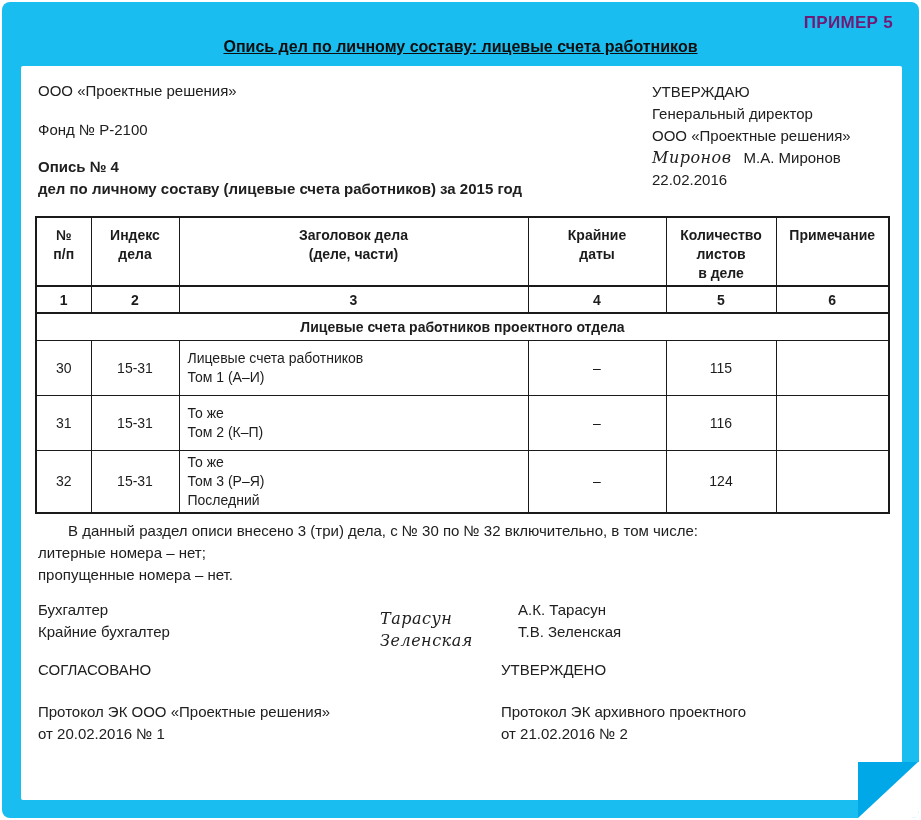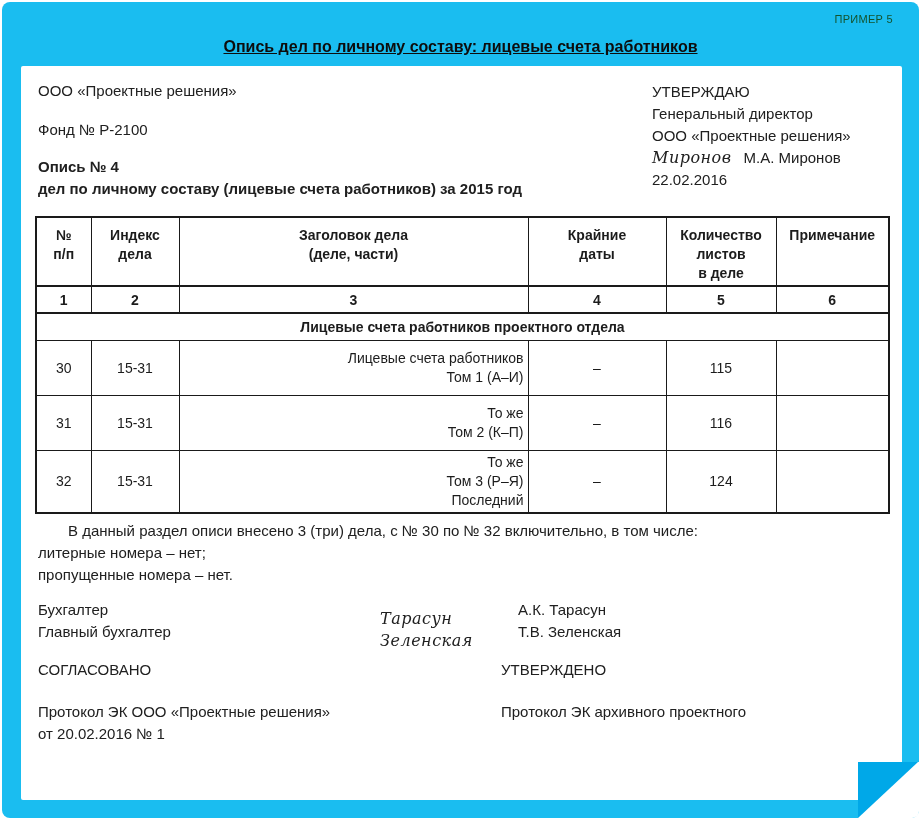--- a/index.html
+++ b/index.html
@@ -14,23 +14,23 @@
   .frame {
     position: absolute;
     left: 2px; top: 2px;
     width: 917px; height: 816px;
     background: #1abdf0;
     border-radius: 8px;
   }
   .example-label {
     position: absolute;
     top: 11px; right: 26px;
-    font-size: 11px;
-    font-weight: normal;
-    color: #14532d;
+    font-size: 17px;
+    font-weight: bold;
+    color: #701a75;
     letter-spacing: 0.3px;
   }
   .frame-title {
     position: absolute;
     top: 36px; left: 0;
     width: 100%;
     text-align: center;
     font-size: 16px;
     font-weight: bold;
     color: #0d0d0d;
@@ -87,21 +87,21 @@
   }
   tr.nums td {
     height: 27px;
     font-weight: bold;
     border-bottom: 2px solid #1a1a1a;
   }
   tr.section td { height: 27px; font-weight: bold; }
   tr.case-row td { height: 55px; }
   tr.case-row.tall td { height: 63px; }
   tr.case-row td.title-cell {
-    text-align: right;
+    text-align: left;
     padding-left: 8px;
     line-height: 19px;
   }
 
   .summary { left: 17px; top: 454px; line-height: 22px; width: 820px; }
   .summary .indent { text-indent: 30px; }
 
   .signers { left: 17px; top: 535px; width: 845px; }
   .signer-row { position: relative; height: 22px; }
   .signer-row .sig  { position: absolute; left: 342px; top: 8px; }
@@ -224,35 +224,36 @@
       <div>пропущенные номера – нет.</div>
     </div>
 
     <div class="abs signers">
       <div class="signer-row">
         <span>Бухгалтер</span>
         <span class="sig script">Тарасун</span>
         <span class="name">А.К. Тарасун</span>
       </div>
       <div class="signer-row">
-        <span>Главный бухгалтер</span>
+        <span>Крайние бухгалтер</span>
         <span class="sig script">Зеленская</span>
         <span class="name">Т.В. Зеленская</span>
       </div>
     </div>
 
     <div class="abs agreed-label">СОГЛАСОВАНО</div>
     <div class="abs approved-label">УТВЕРЖДЕНО</div>
 
     <div class="abs protocol-left">
       <div>Протокол ЭК ООО «Проектные решения»</div>
       <div>от 20.02.2016 № 1</div>
     </div>
     <div class="abs protocol-right">
       <div>Протокол ЭК архивного проектного</div>
+      <div>от 21.02.2016 № 2</div>
     </div>
 
   </div>
 
   <div class="corner-bg"></div>
   <div class="corner-fold"></div>
 
 </div>
 
 </body></html>

